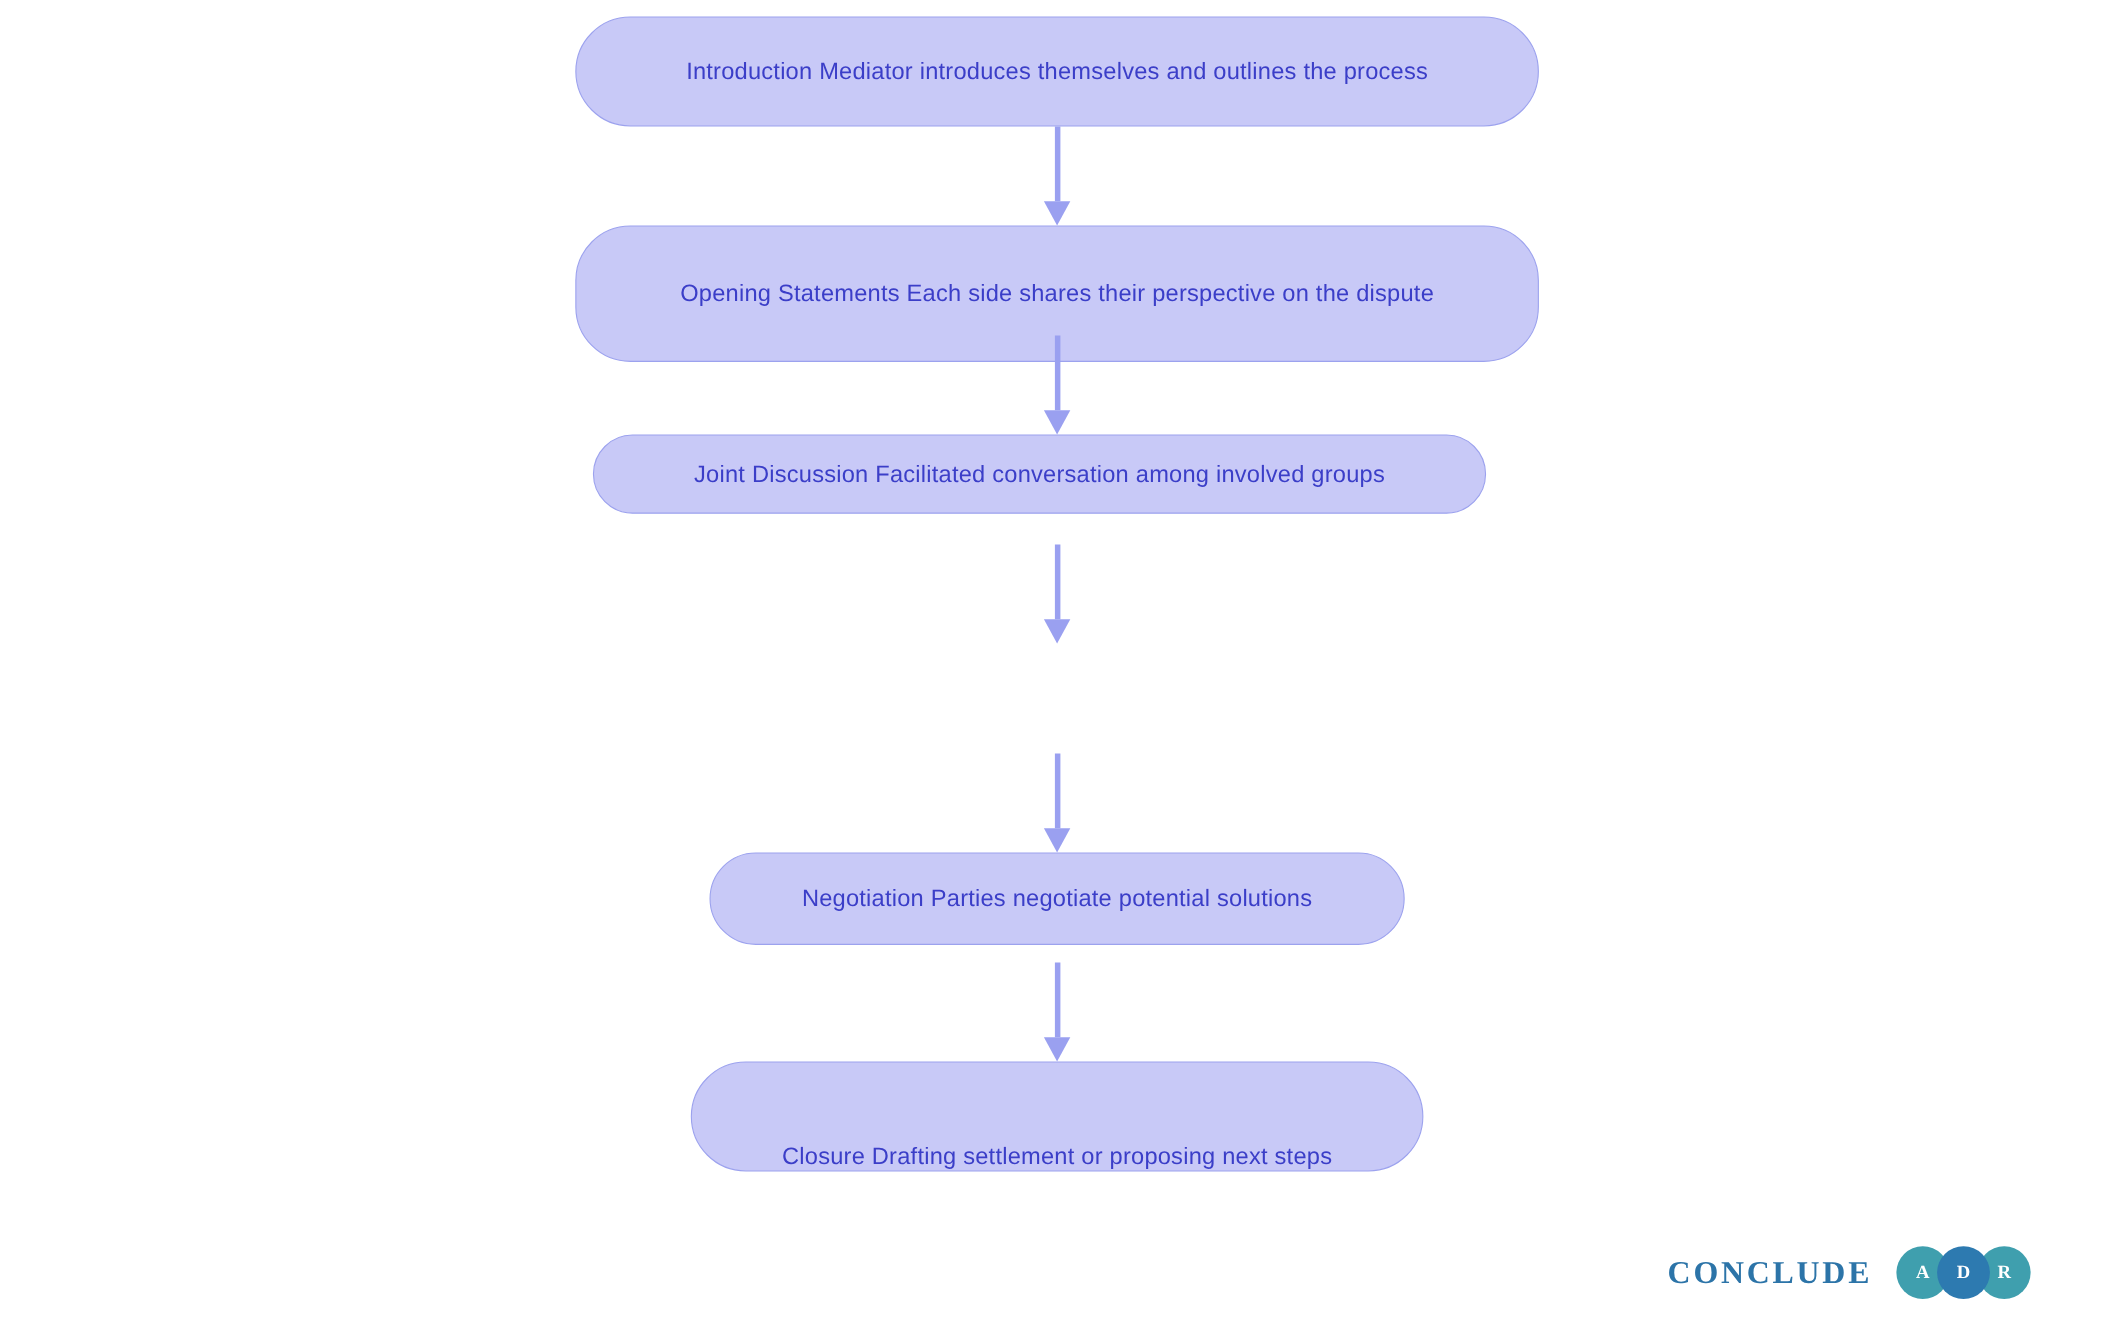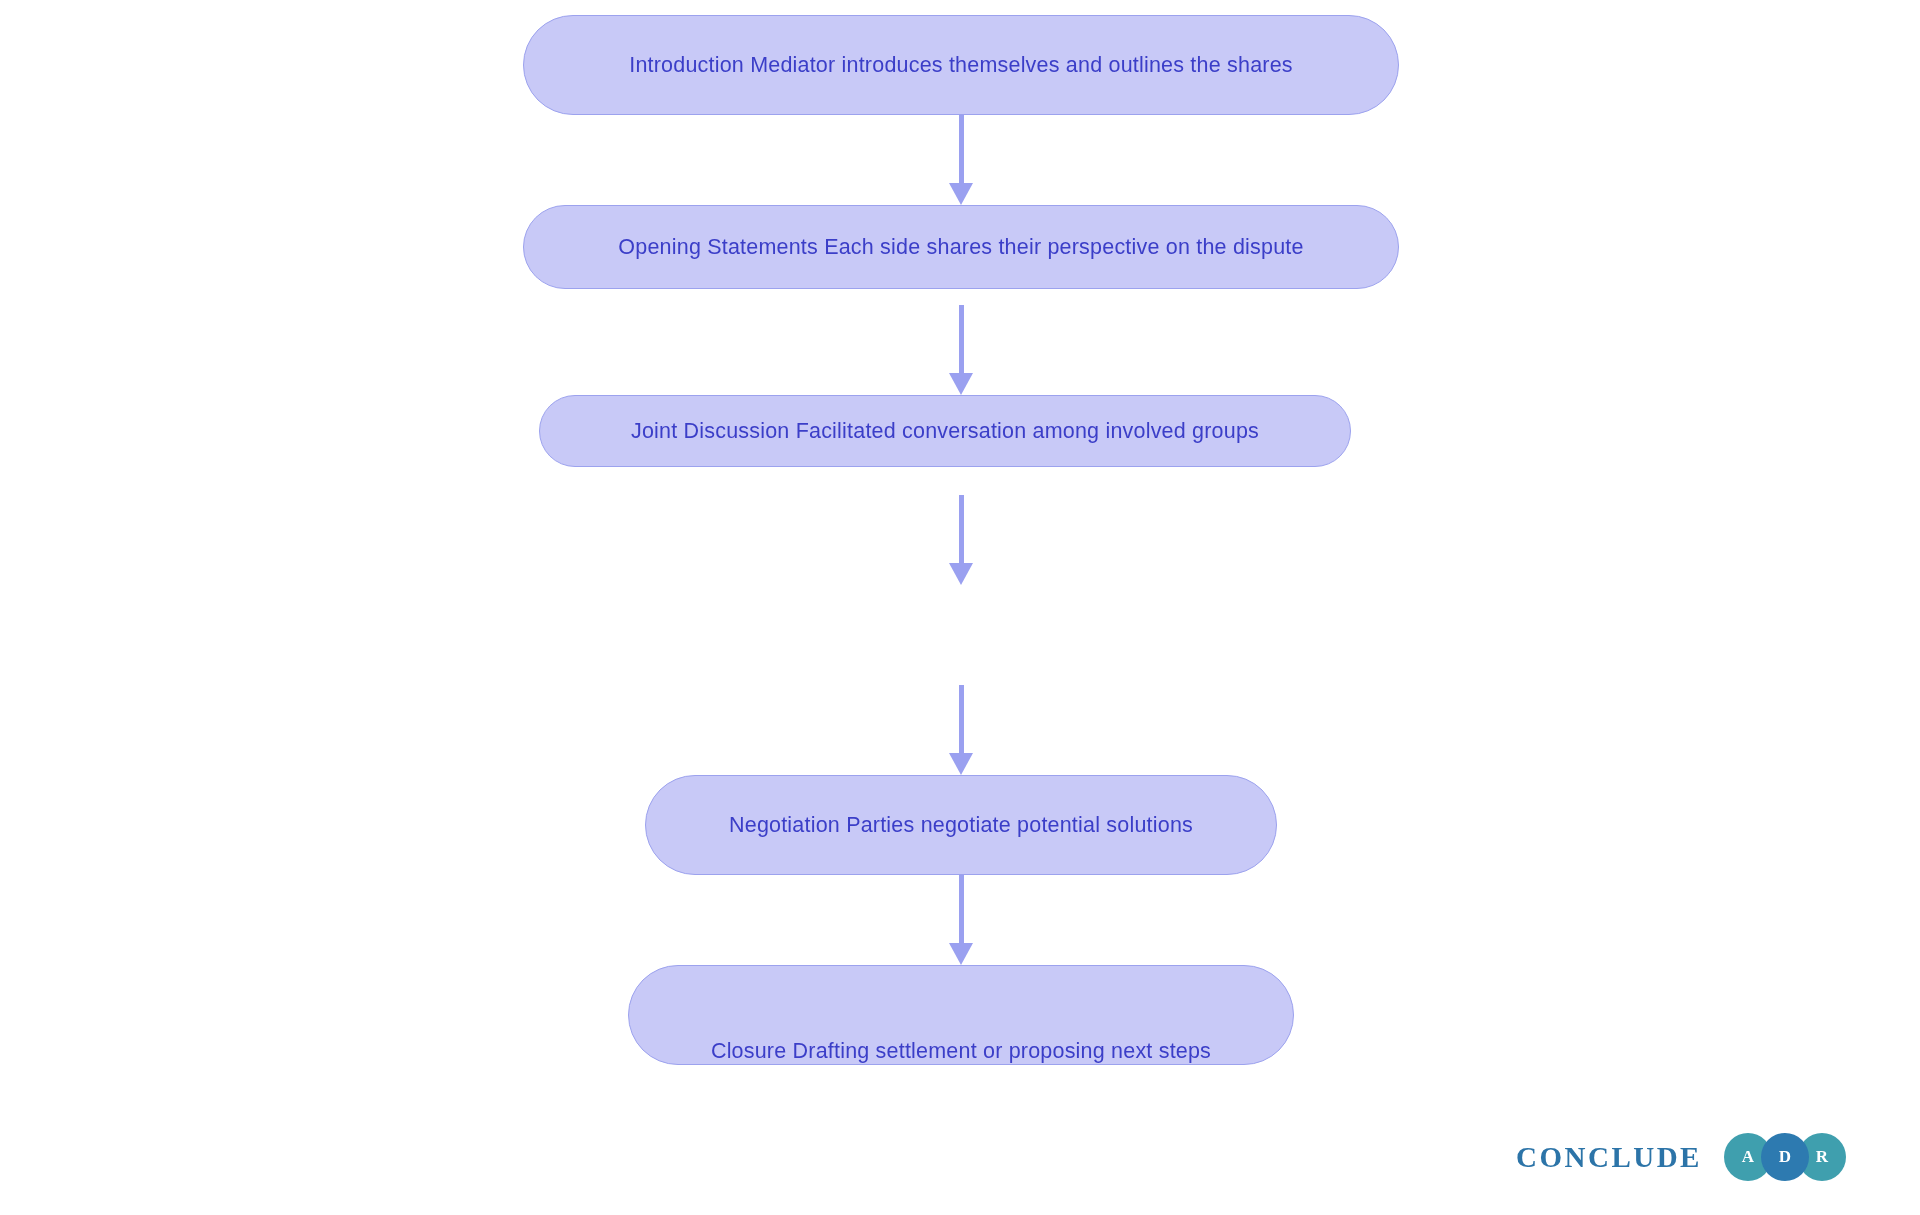--- a/index.html
+++ b/index.html
@@ -24,24 +24,24 @@
     justify-content: center;
     text-align: center;
   }
   .node span {
     color: #3b3ec8;
     font-size: 21.5px;
     letter-spacing: 0.2px;
     white-space: nowrap;
   }
   .n1 { left: 523px; top: 15px;  width: 876px; height: 100px; }
-  .n2 { left: 523px; top: 205px; width: 876px; height: 84px; }
+  .n2 { left: 523px; top: 205px; width: 876px; height: 124px; }
   .n3 { left: 539px; top: 395px; width: 812px; height: 72px; }
   .n4 { left: 570px; top: 585px; width: 782px; height: 100px; }
-  .n5 { left: 645px; top: 775px; width: 632px; height: 100px; justify-content: center; }
+  .n5 { left: 645px; top: 775px; width: 632px; height: 84px; justify-content: center; }
   .n6 { left: 628px; top: 965px; width: 666px; height: 100px; align-items: flex-end; }
 
   
   .arrow { position: absolute; left: 948px; width: 26px; height: 90px; }
   .arrow .shaft {
     width: 5px; height: 68px;
     margin: 0 auto;
     background: #9aa0f0;
   }
   .arrow .head {
@@ -89,21 +89,21 @@
   .badge-a { background: #3f9fae; z-index: 1; }
   .badge-d { background: #2d7ab0; z-index: 3; margin-left: -11px; }
   .badge-r { background: #3f9fae; z-index: 2; margin-left: -11px; }
 </style>
 </head>
 <body>
 
 <div class="canvas">
 
   <div class="node n1">
-    <span>Introduction Mediator introduces themselves and outlines the shares</span>
+    <span>Introduction Mediator introduces themselves and outlines the process</span>
   </div>
 
   <div class="arrow a1">
     <div class="shaft"></div>
     <div class="head"></div>
   </div>
 
   <div class="node n2">
     <span>Opening Statements Each side shares their perspective on the dispute</span>
   </div>

